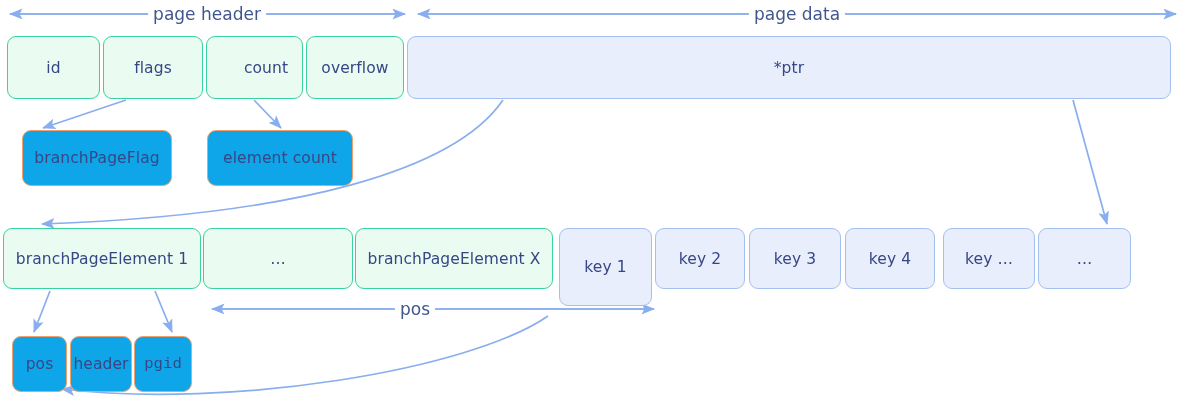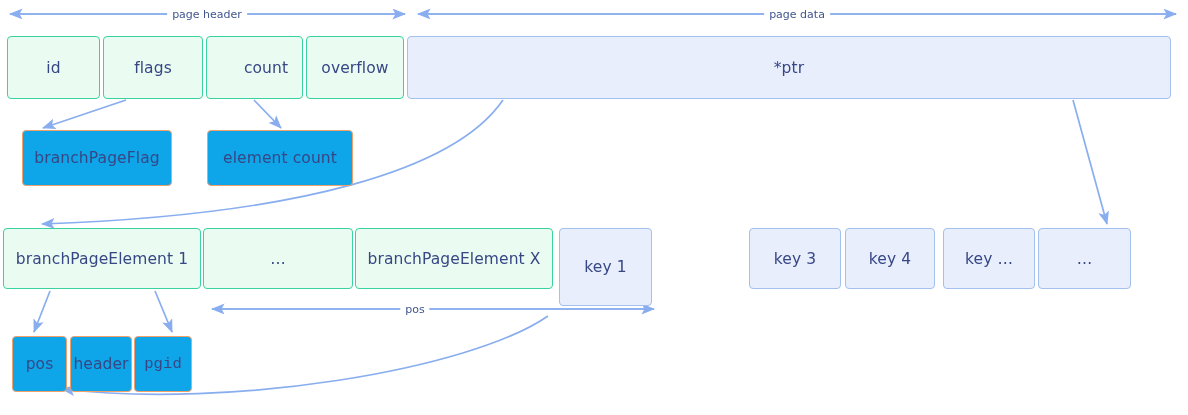--- a/index.html
+++ b/index.html
@@ -19,42 +19,42 @@
     left: 0; top: 0;
     width: 1188px;
     height: 415px;
   }
   .box {
     position: absolute;
     box-sizing: border-box;
     display: flex;
     align-items: center;
     justify-content: center;
-    border-radius: 4px;
+    border-radius: 9px;
     font-size: 15.5px;
     color: #374785;
     letter-spacing: 0.1px;
     white-space: nowrap;
     z-index: 3;
   }
   .box.green {
     background: #eafbf1;
     border: 1.6px solid #39d39f;
   }
   .box.blue {
     background: #e8eefc;
     border: 1.6px solid #a3c0ef;
   }
   .box.orange {
     background: #0ea5e9;
     border: 1.6px solid #f2a06a;
   }
   .lbl {
     position: absolute;
-    font-size: 11px;
+    font-size: 17px;
     color: #41568f;
     background: #ffffff;
     padding: 0 5px;
     z-index: 4;
     white-space: nowrap;
     transform: translate(-50%, -50%);
   }
   svg.arrows {
     position: absolute;
     left: 0; top: 0;
@@ -121,20 +121,21 @@
   <div class="box green" style="left:306px; top:36px; width:98px; height:63px;">overflow</div>
   <div class="box blue" style="left:407px; top:36px; width:764px; height:63px;">*ptr</div>
 
   <div class="box orange" style="left:22px; top:130px; width:150px; height:56px;">branchPageFlag</div>
   <div class="box orange" style="left:207px; top:130px; width:146px; height:56px;">element count</div>
 
   <div class="box green" style="left:3px; top:228px; width:198px; height:61px;">branchPageElement 1</div>
   <div class="box green" style="left:203px; top:228px; width:150px; height:61px;">…</div>
   <div class="box green" style="left:355px; top:228px; width:198px; height:61px;">branchPageElement X</div>
   <div class="box blue" style="left:559px; top:228px; width:93px; height:78px;">key 1</div>
+  <div class="box blue" style="left:655px; top:228px; width:90px; height:61px;">key 2</div>
   <div class="box blue" style="left:749px; top:228px; width:92px; height:61px;">key 3</div>
   <div class="box blue" style="left:845px; top:228px; width:90px; height:61px;">key 4</div>
   <div class="box blue" style="left:943px; top:228px; width:92px; height:61px;">key …</div>
   <div class="box blue" style="left:1038px; top:228px; width:93px; height:61px;">…</div>
 
   <div class="box orange" style="left:12px; top:336px; width:55px; height:56px;">pos</div>
   <div class="box orange" style="left:70px; top:336px; width:62px; height:56px;">header</div>
   <div class="box orange" style="left:134px; top:336px; width:58px; height:56px;font-family:Liberation Mono, monospace;">pgid</div>
 
 </div>

